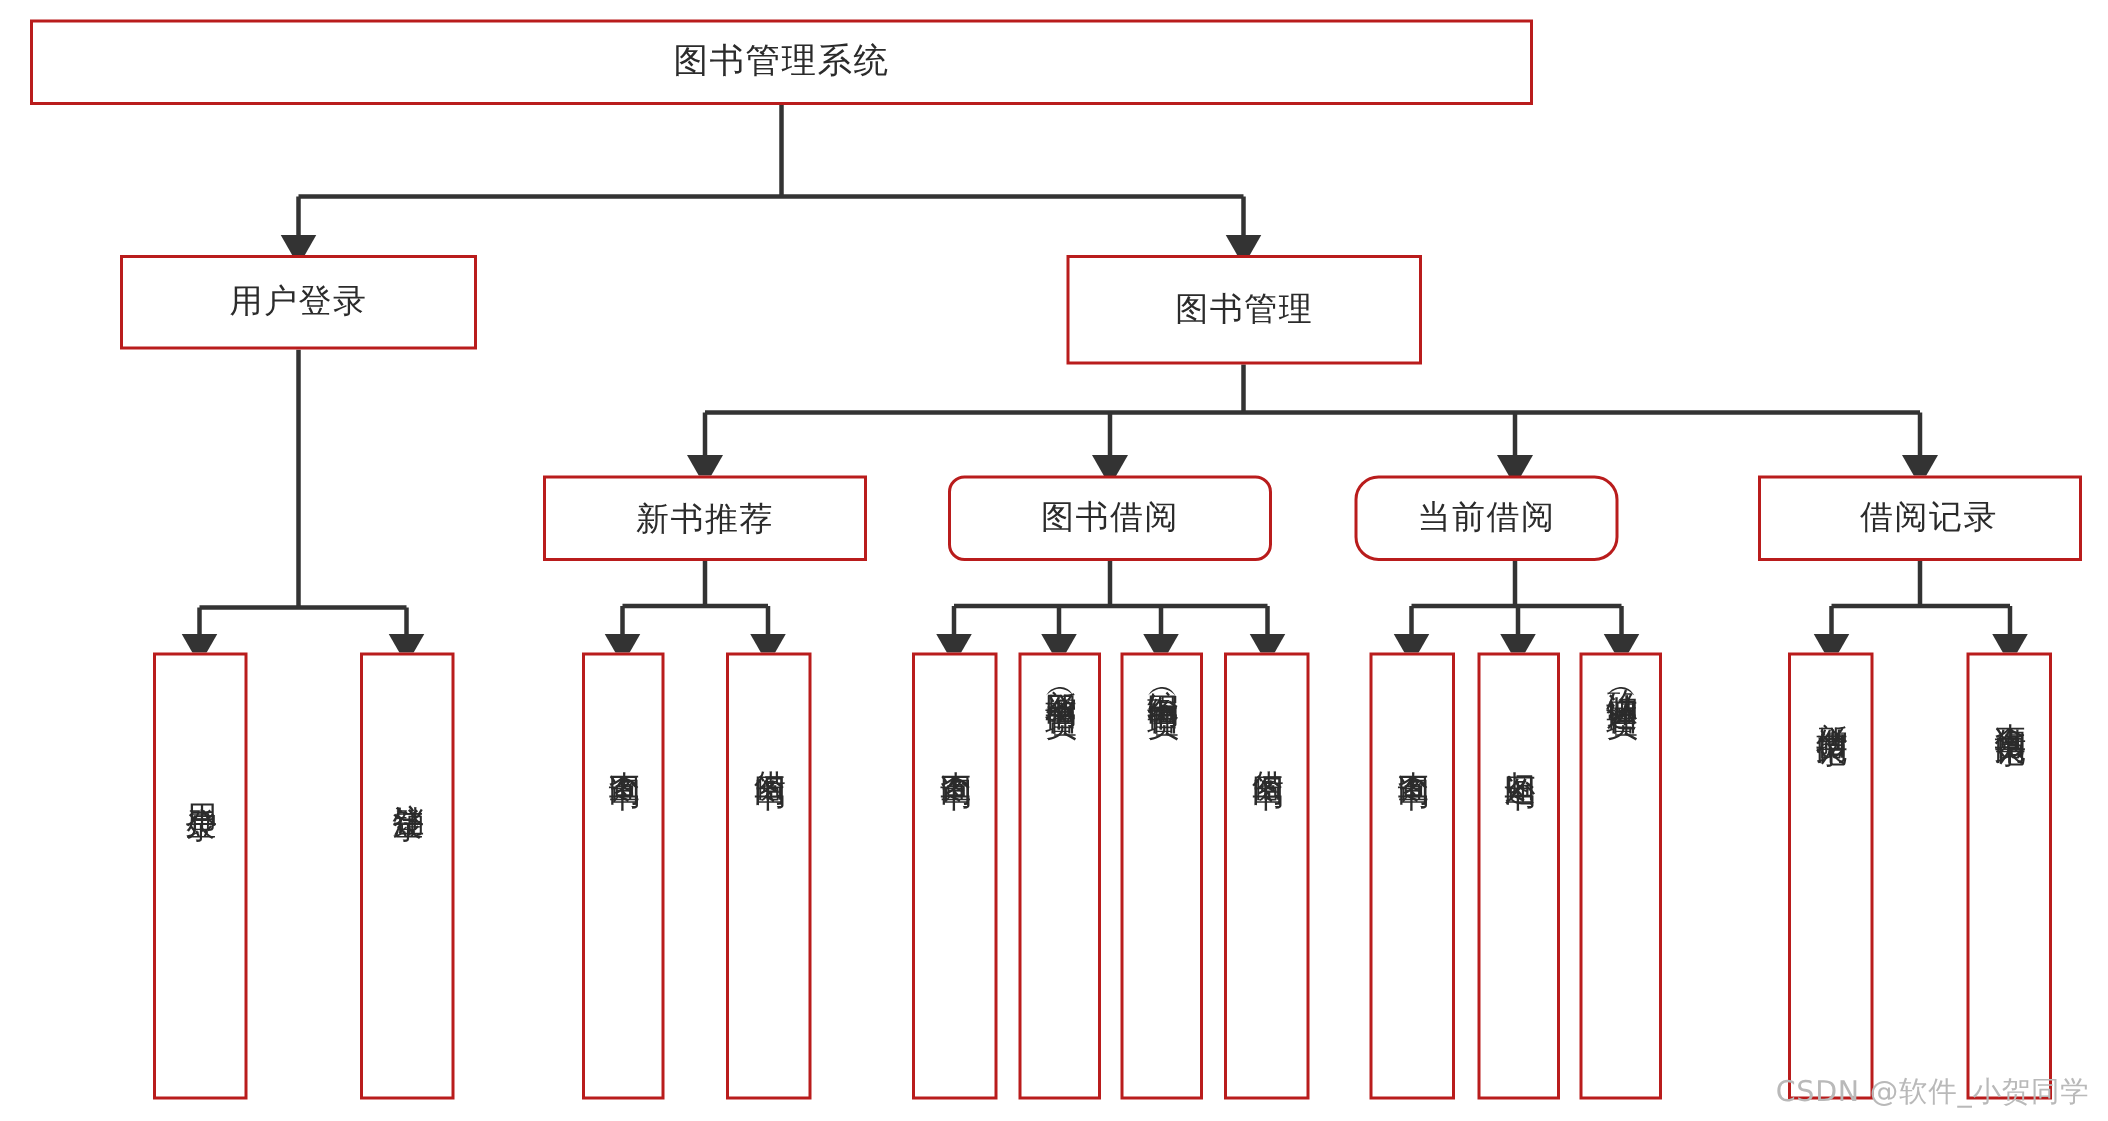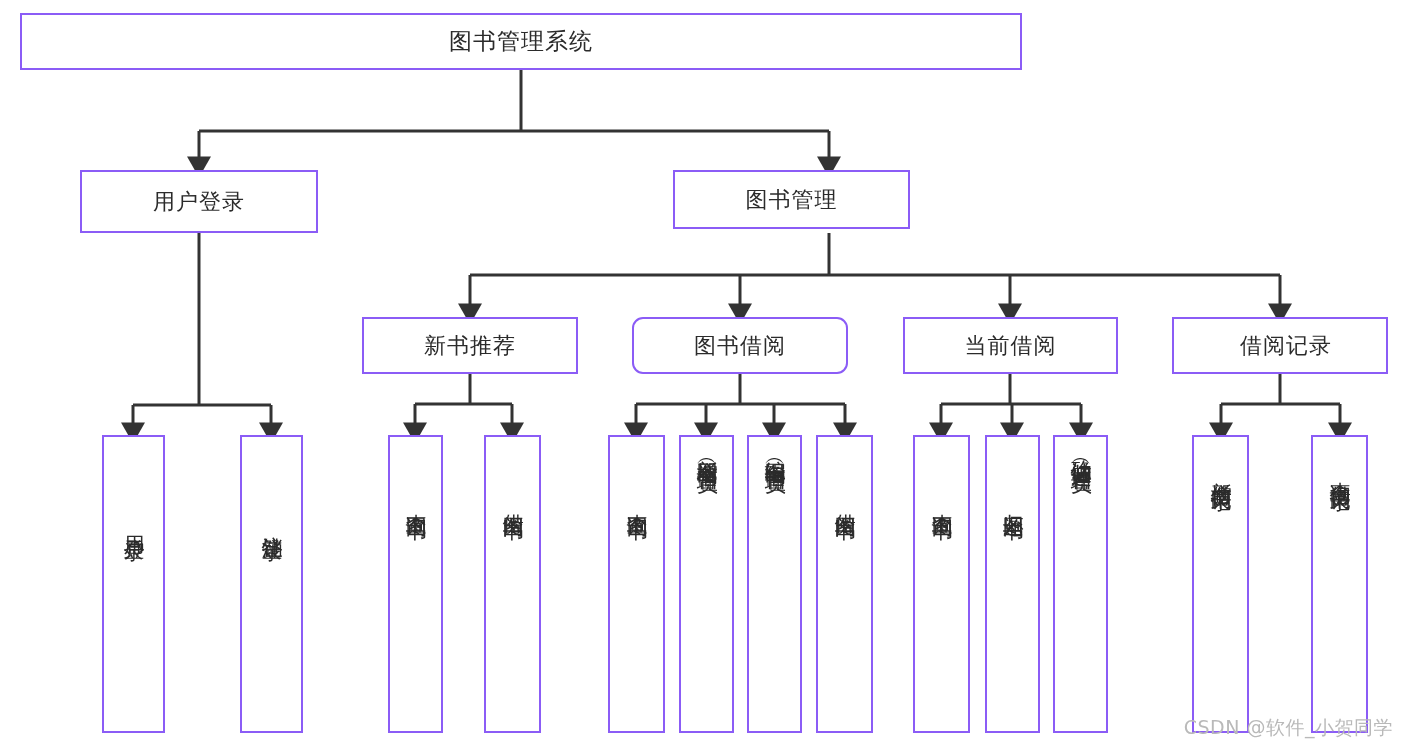--- a/index.html
+++ b/index.html
@@ -22,21 +22,21 @@
     left: 0;
     top: 0;
     width: 1405px;
     height: 747px;
     pointer-events: none;
   }
   .node {
     position: absolute;
     box-sizing: border-box;
     background: #ffffff;
-    border: 2px solid #8b5cf6;
+    border: 2px solid #b91c1c;
     display: flex;
     align-items: center;
     justify-content: center;
     color: #2b2b2b;
   }
   .node.h {
     font-size: 22px;
     line-height: 1.25;
     letter-spacing: 1px;
     white-space: nowrap;
@@ -126,31 +126,31 @@
     </g>
   </svg>
 
   <div class="node h root" style="left:20px; top:13px; width:1002px; height:57px;">
     <span>图书管理系统</span>
   </div>
 
   <div class="node h" style="left:80px; top:170px; width:238px; height:63px;">
     <span>用户登录</span>
   </div>
-  <div class="node h" style="left:673px; top:170px; width:237px; height:59px;">
+  <div class="node h" style="left:711px; top:170px; width:237px; height:73px;">
     <span>图书管理</span>
   </div>
 
   <div class="node h" style="left:362px; top:317px; width:216px; height:57px;font-family:Liberation Serif, serif;">
     <span>新书推荐</span>
   </div>
   <div class="node h" style="left:632px; top:317px; width:216px; height:57px;border-radius:11px;">
     <span>图书借阅</span>
   </div>
-  <div class="node h" style="left:903px; top:317px; width:215px; height:57px;">
+  <div class="node h" style="left:903px; top:317px; width:176px; height:57px;border-radius:16px;">
     <span>当前借阅</span>
   </div>
   <div class="node h" style="left:1172px; top:317px; width:216px; height:57px;padding-left:12px;">
     <span>借阅记录</span>
   </div>
 
   <div class="node leaf" style="left:102px; top:435px; width:63px; height:298px; padding-top:82px;">
     <span class="vtext">用户登录</span>
   </div>
   <div class="node leaf" style="left:240px; top:435px; width:63px; height:298px; padding-top:82px;">

